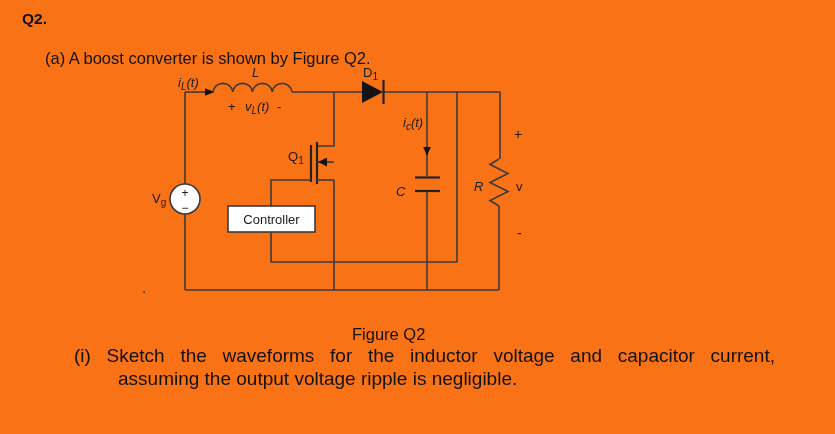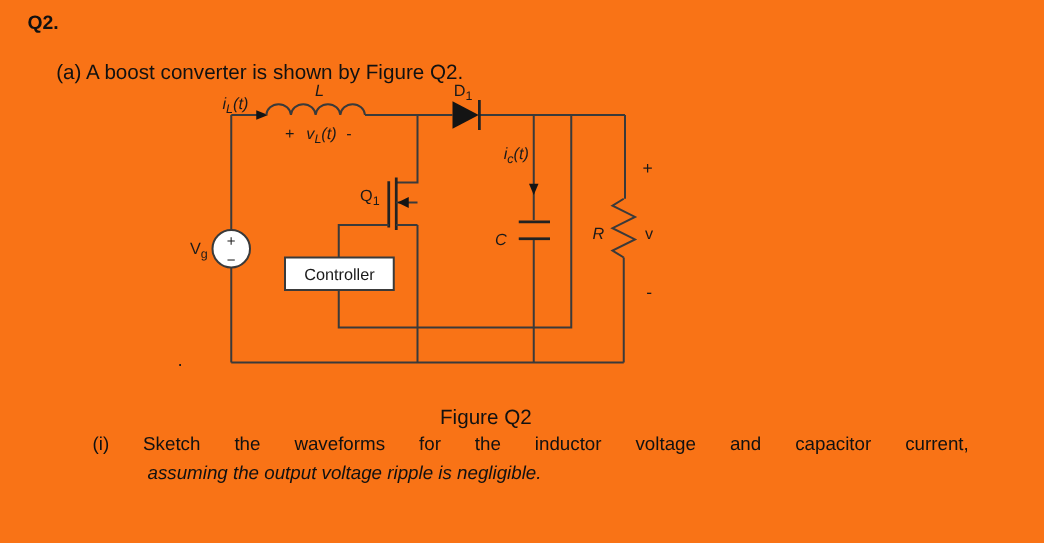--- a/index.html
+++ b/index.html
@@ -10,24 +10,24 @@
     font-family:"Liberation Sans",sans-serif;
     color:#111;
     overflow:hidden;
   }
   .abs{position:absolute;}
   .qnum{left:22px;top:10px;font-size:15.5px;font-weight:bold;}
   .parta{left:45px;top:31px;font-size:16.5px;margin-top:18px;}
   .figcap{left:352px;top:301px;font-size:16.5px;margin-top:24px;}
   .question{
     left:74px;top:344px;width:701px;
-    font-size:15px;line-height:23px;
+    font-size:19px;line-height:23px;
   }
   .q-line1{text-align:justify;text-align-last:justify;}
-  .q-line2{padding-left:44px;font-style:italic;}
+  .q-line2{padding-left:44px;}
   .marks{left:600px;top:404px;width:175px;font-size:16.5px;text-align:right;}
   svg{position:absolute;left:0;top:0;}
   svg text{fill:#1a1a1a;font-family:"Liberation Sans",sans-serif;}
   .wire{stroke:#3a3a3a;stroke-width:1.6;fill:none;}
   .thick{stroke:#222;stroke-width:2.2;fill:none;}
   .solid{fill:#141414;stroke:none;}
   .boxy{fill:#ffffff;stroke:#3a3a3a;stroke-width:1.6;}
   .lbl{font-size:13px;}
   .lbl-sub{font-size:10px;}
   .ital{font-style:italic;}

